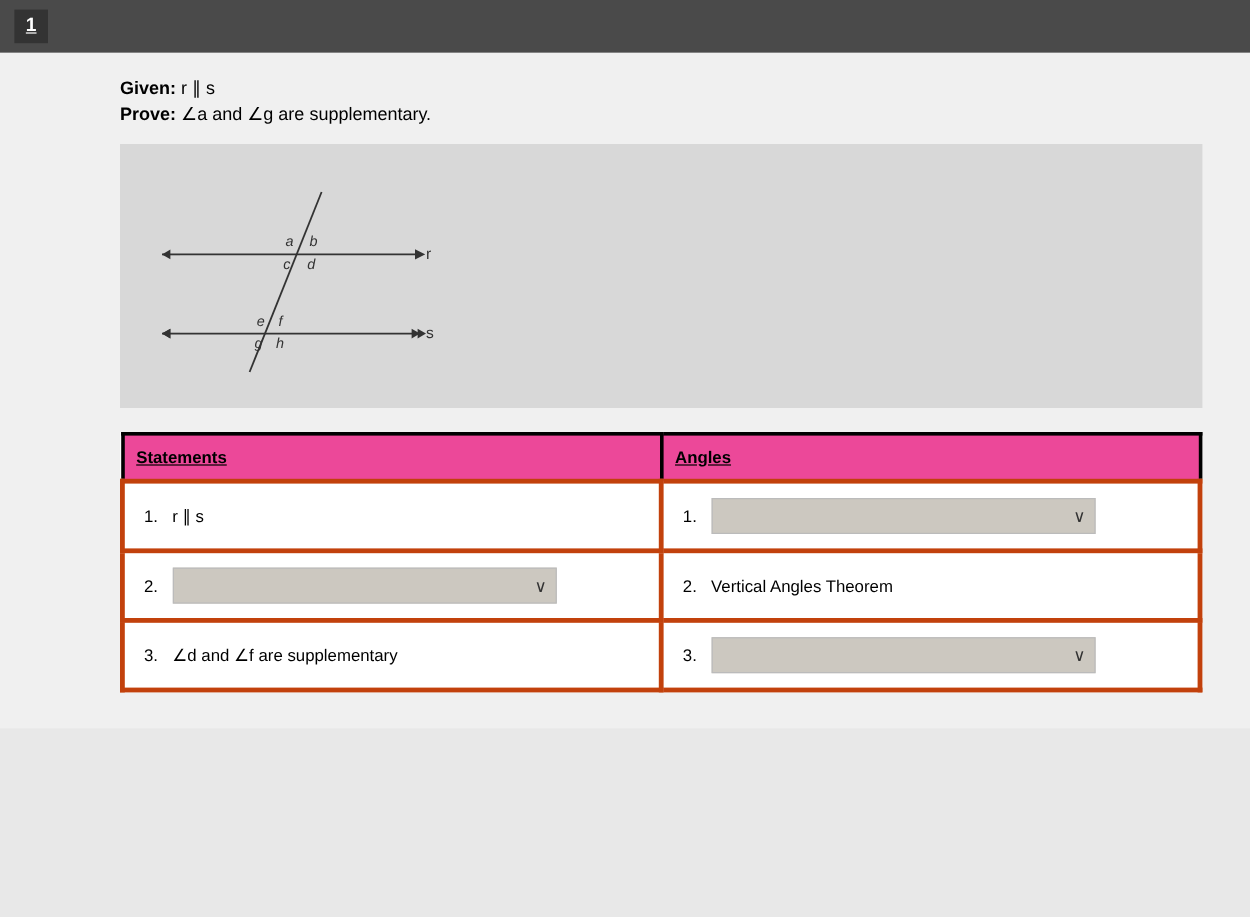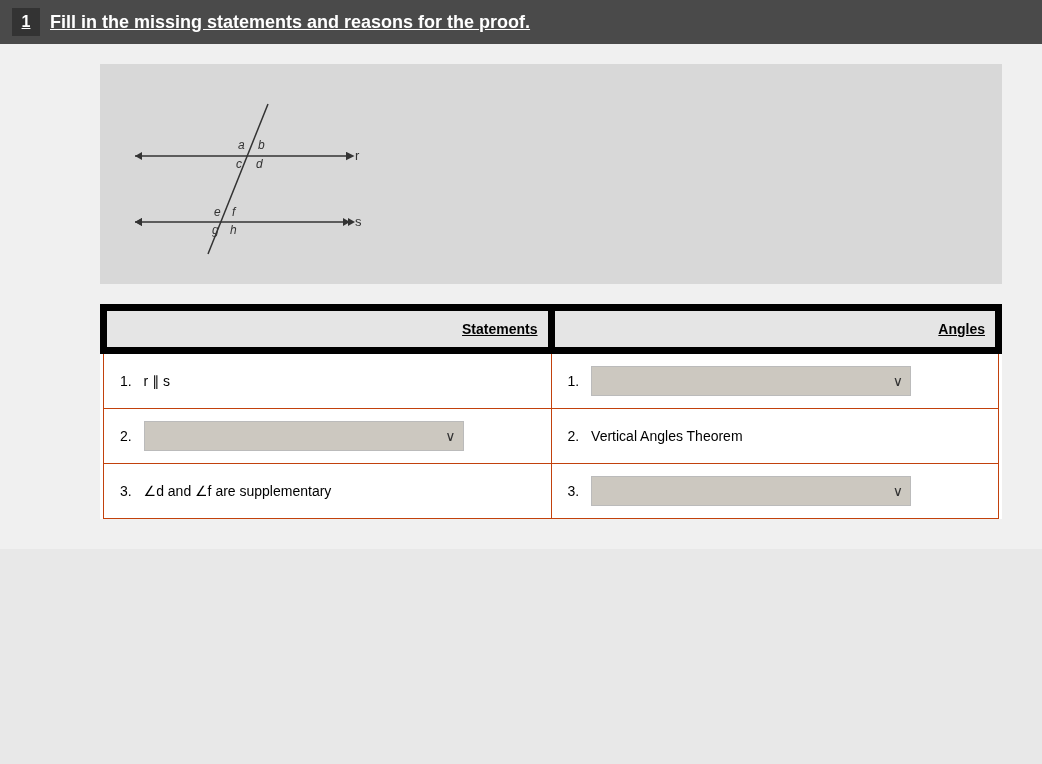--- a/index.html
+++ b/index.html
@@ -68,30 +68,30 @@
     }
 
     .proof-table {
       background: white;
       width: 100%;
       border-collapse: collapse;
       font-size: 14px;
     }
 
     .proof-table .col-header {
-      background: #e5e5e5;
-      text-align: right;
+      background: #ec4899;
+      text-align: left;
       padding: 10px;
       font-weight: bold;
       text-decoration: underline;
-      border: 7px solid #000000;
+      border: 3px solid #000000;
     }
 
     .proof-table td {
-      border: 1px solid #c2410c;
+      border: 4px solid #c2410c;
       padding: 12px 16px;
       vertical-align: middle;
     }
 
     .proof-table .stmt-col {
       width: 50%;
     }
 
     .proof-table .reason-col {
       width: 50%;
@@ -135,25 +135,34 @@
       margin-top: 36px;
     }
   </style>
 </head>
 <body>
 
 <div class="header-bar">
   <div class="number-badge">
     <span>1</span>
   </div>
-  <span>Fill in the missing statements and reasons for the proof.</span>
 </div>
 
 <div class="main-content">
 
+  <div class="given-prove">
+    <p>
+      <strong>Given:</strong>
+      <span> r ∥ s</span>
+    </p>
+    <p>
+      <strong>Prove:</strong>
+      <span> ∠a and ∠g are supplementary.</span>
+    </p>
+  </div>
 
   <div class="diagram-area">
     <svg class="diagram-svg" viewBox="0 0 260 180">
 
       <line x1="30" y1="72" x2="230" y2="72" stroke="#333" stroke-width="1.5" marker-end="url(#arrowRight)"></line>
 
       <line x1="30" y1="72" x2="15" y2="72" stroke="#333" stroke-width="1.5"></line>
       <polygon points="15,72 22,68 22,76" fill="#333"></polygon>
 
       <text x="235" y="76" font-size="13" font-family="Arial" fill="#333">r</text>

